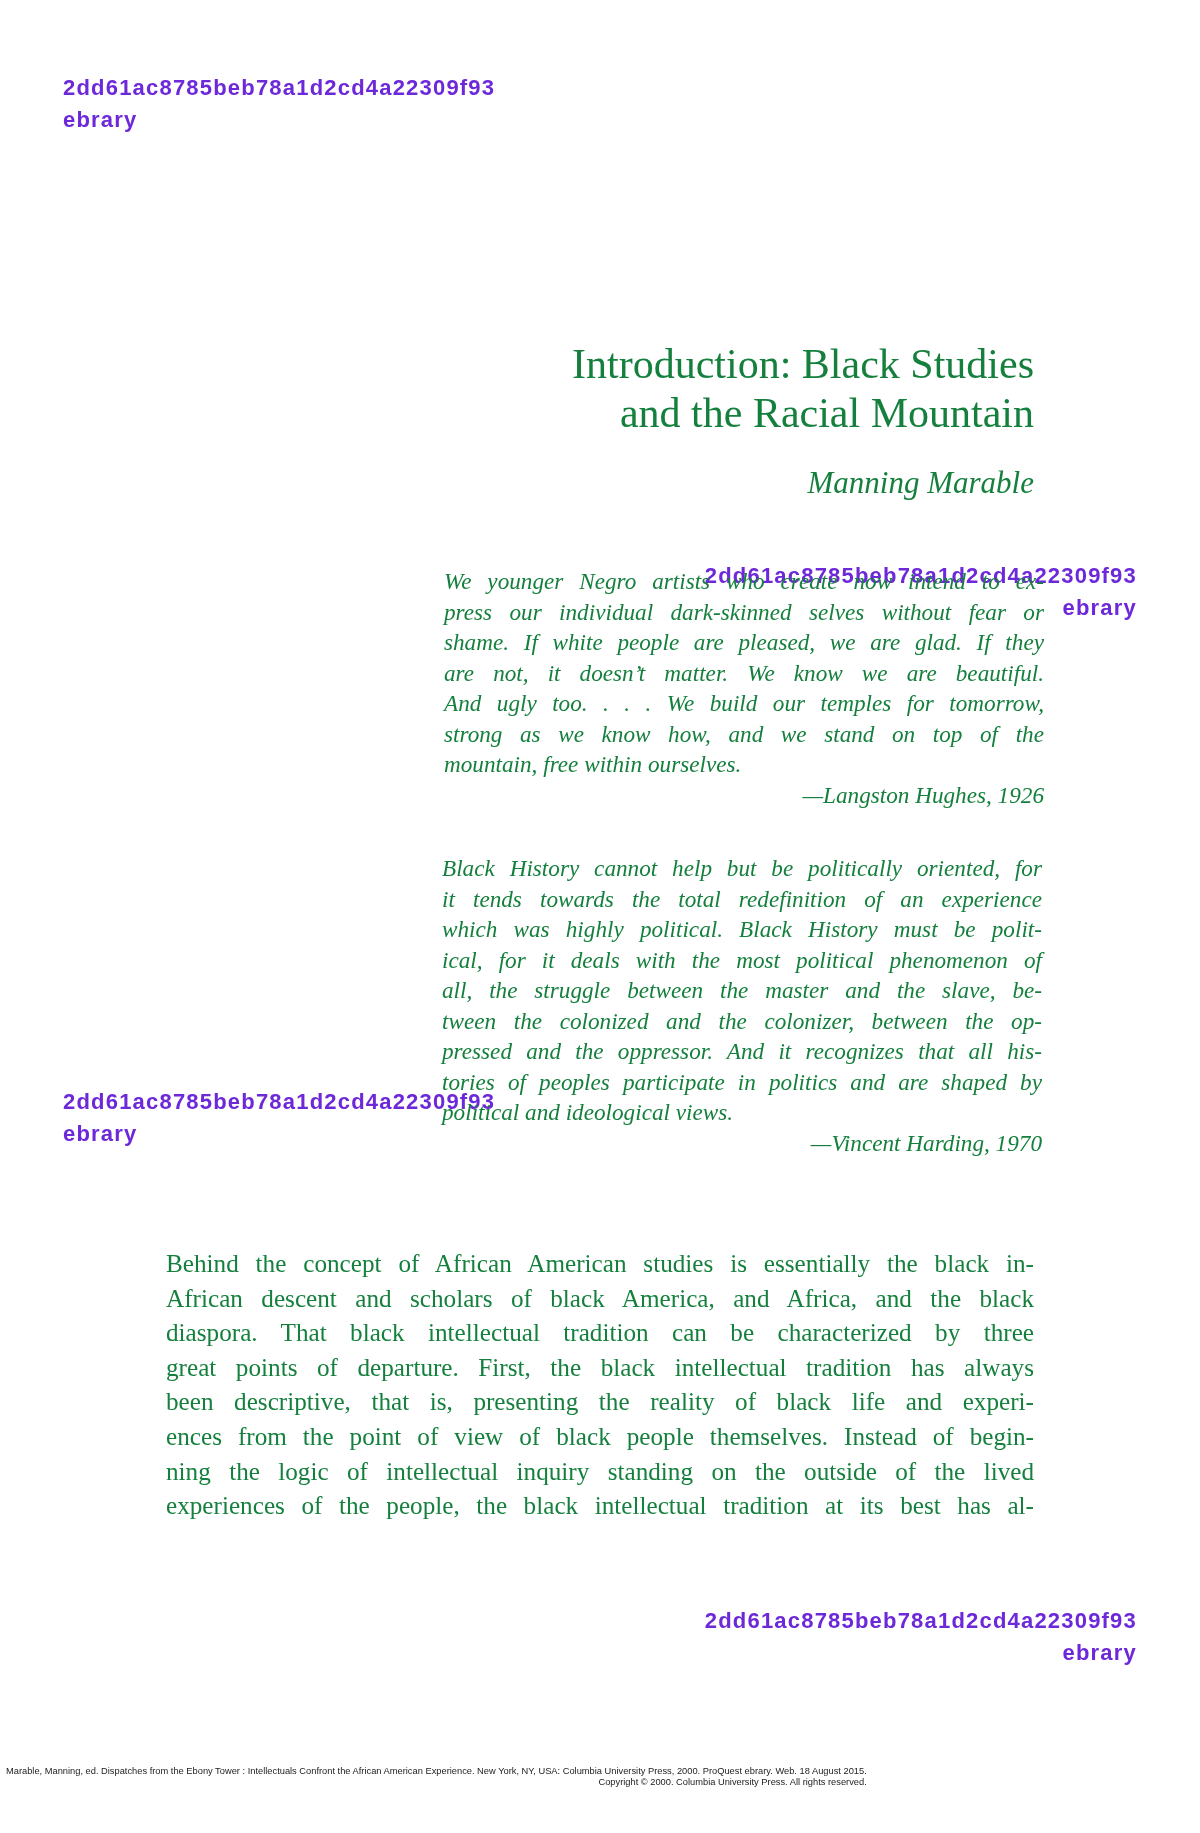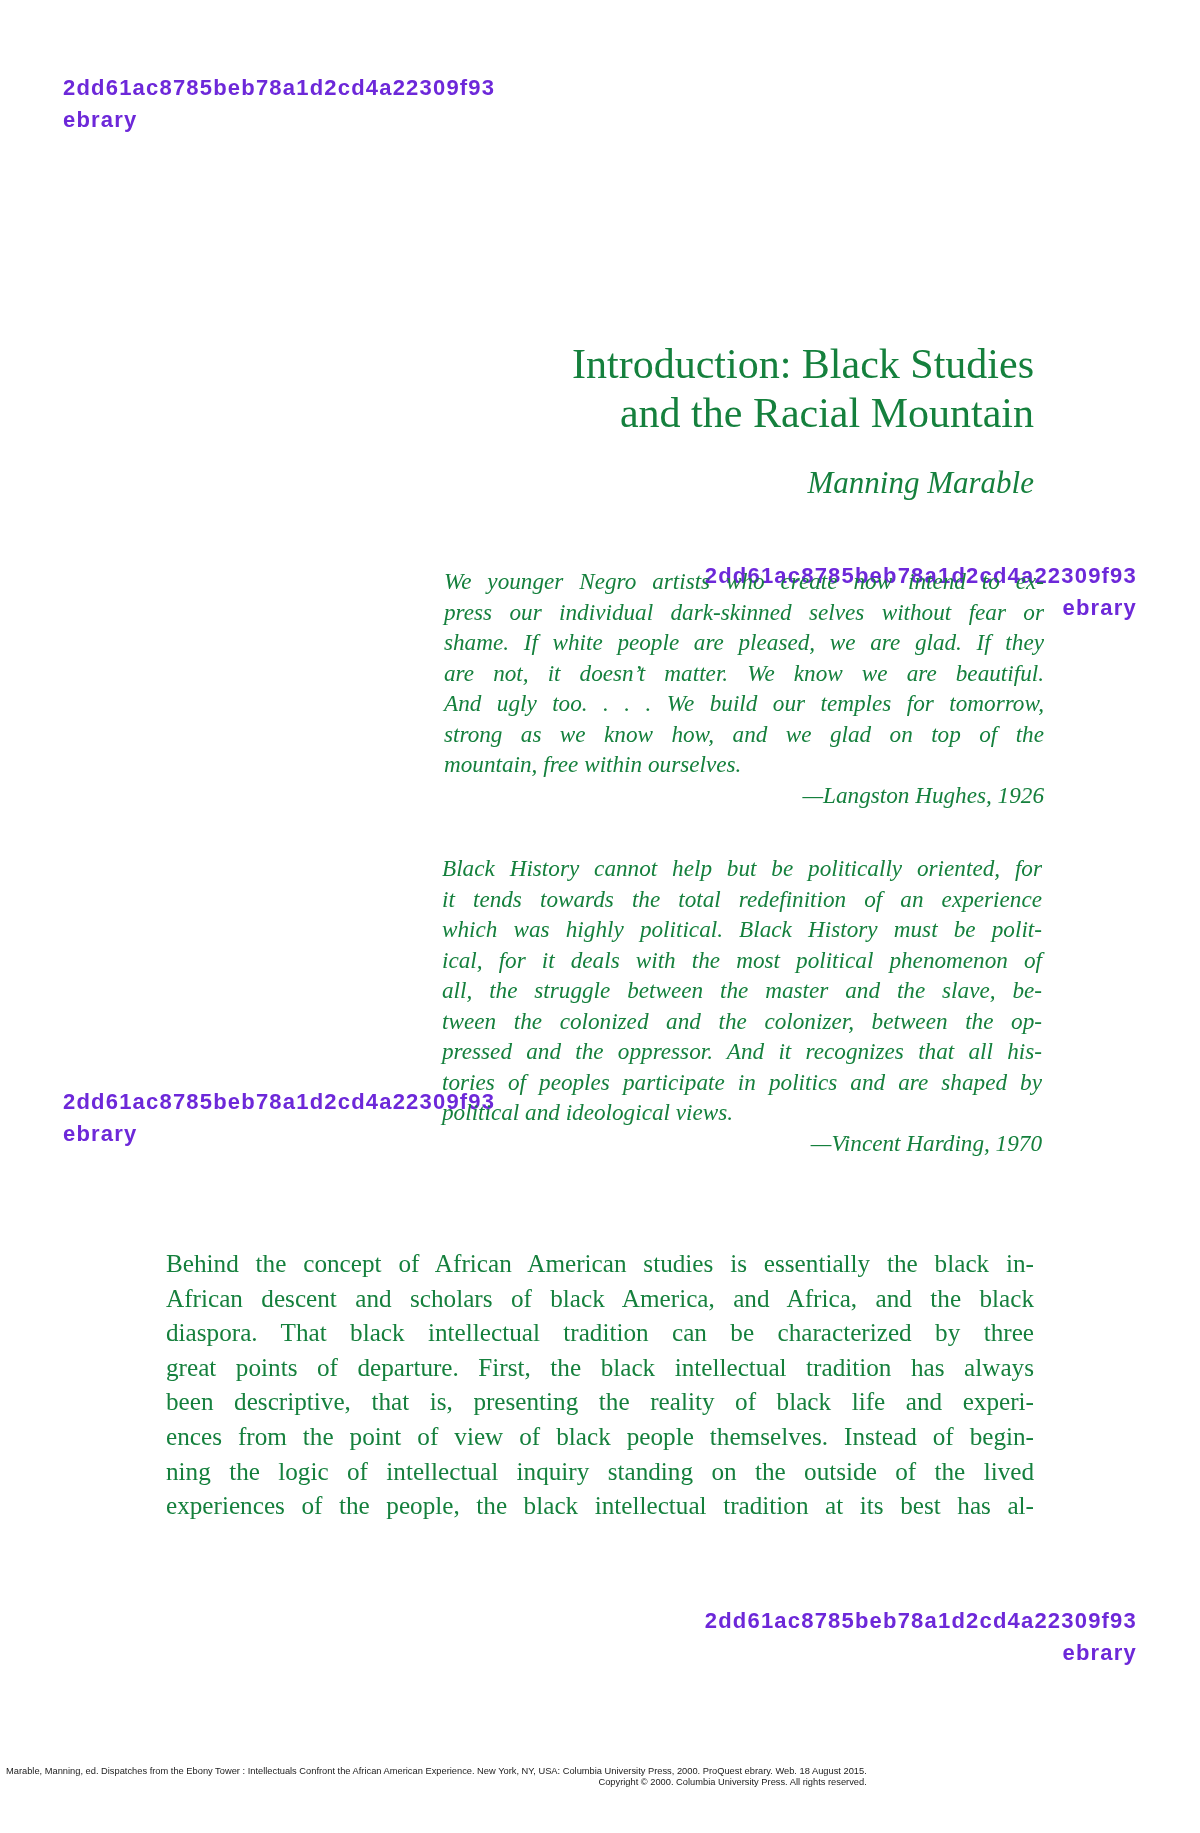--- a/index.html
+++ b/index.html
@@ -51,21 +51,21 @@
 </h1>
 
 <div id="author" class="serif">Manning Marable</div>
 
 <blockquote id="q1" class="quote serif" style="margin:10px;">
   <span class="l">We younger Negro artists who create now intend to ex-</span>
   <span class="l">press our individual dark-skinned selves without fear or</span>
   <span class="l">shame. If white people are pleased, we are glad. If they</span>
   <span class="l">are not, it doesn’t matter. We know we are beautiful.</span>
   <span class="l">And ugly too. . . . We build our temples for tomorrow,</span>
-  <span class="l">strong as we know how, and we glad on top of the</span>
+  <span class="l">strong as we know how, and we stand on top of the</span>
   <span class="l last">mountain, free within ourselves.</span>
   <span class="attr">—Langston Hughes, 1926</span>
 </blockquote>
 
 <blockquote id="q2" class="quote serif" style="margin:8px;">
   <span class="l">Black History cannot help but be politically oriented, for</span>
   <span class="l">it tends towards the total redefinition of an experience</span>
   <span class="l">which was highly political. Black History must be polit-</span>
   <span class="l">ical, for it deals with the most political phenomenon of</span>
   <span class="l">all, the struggle between the master and the slave, be-</span>

